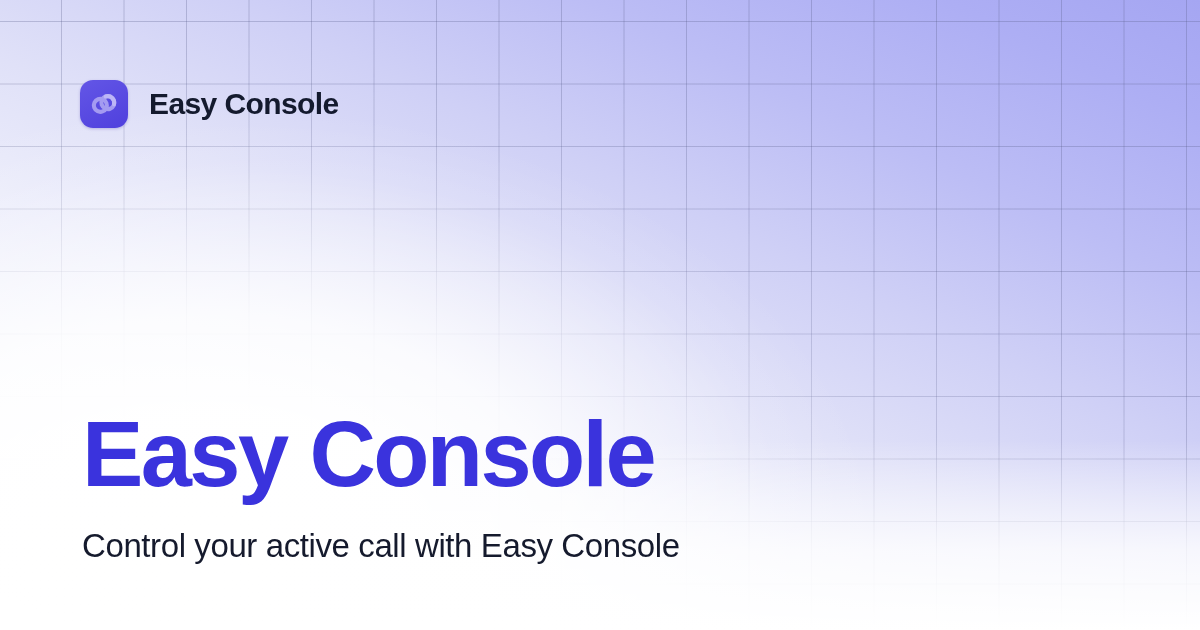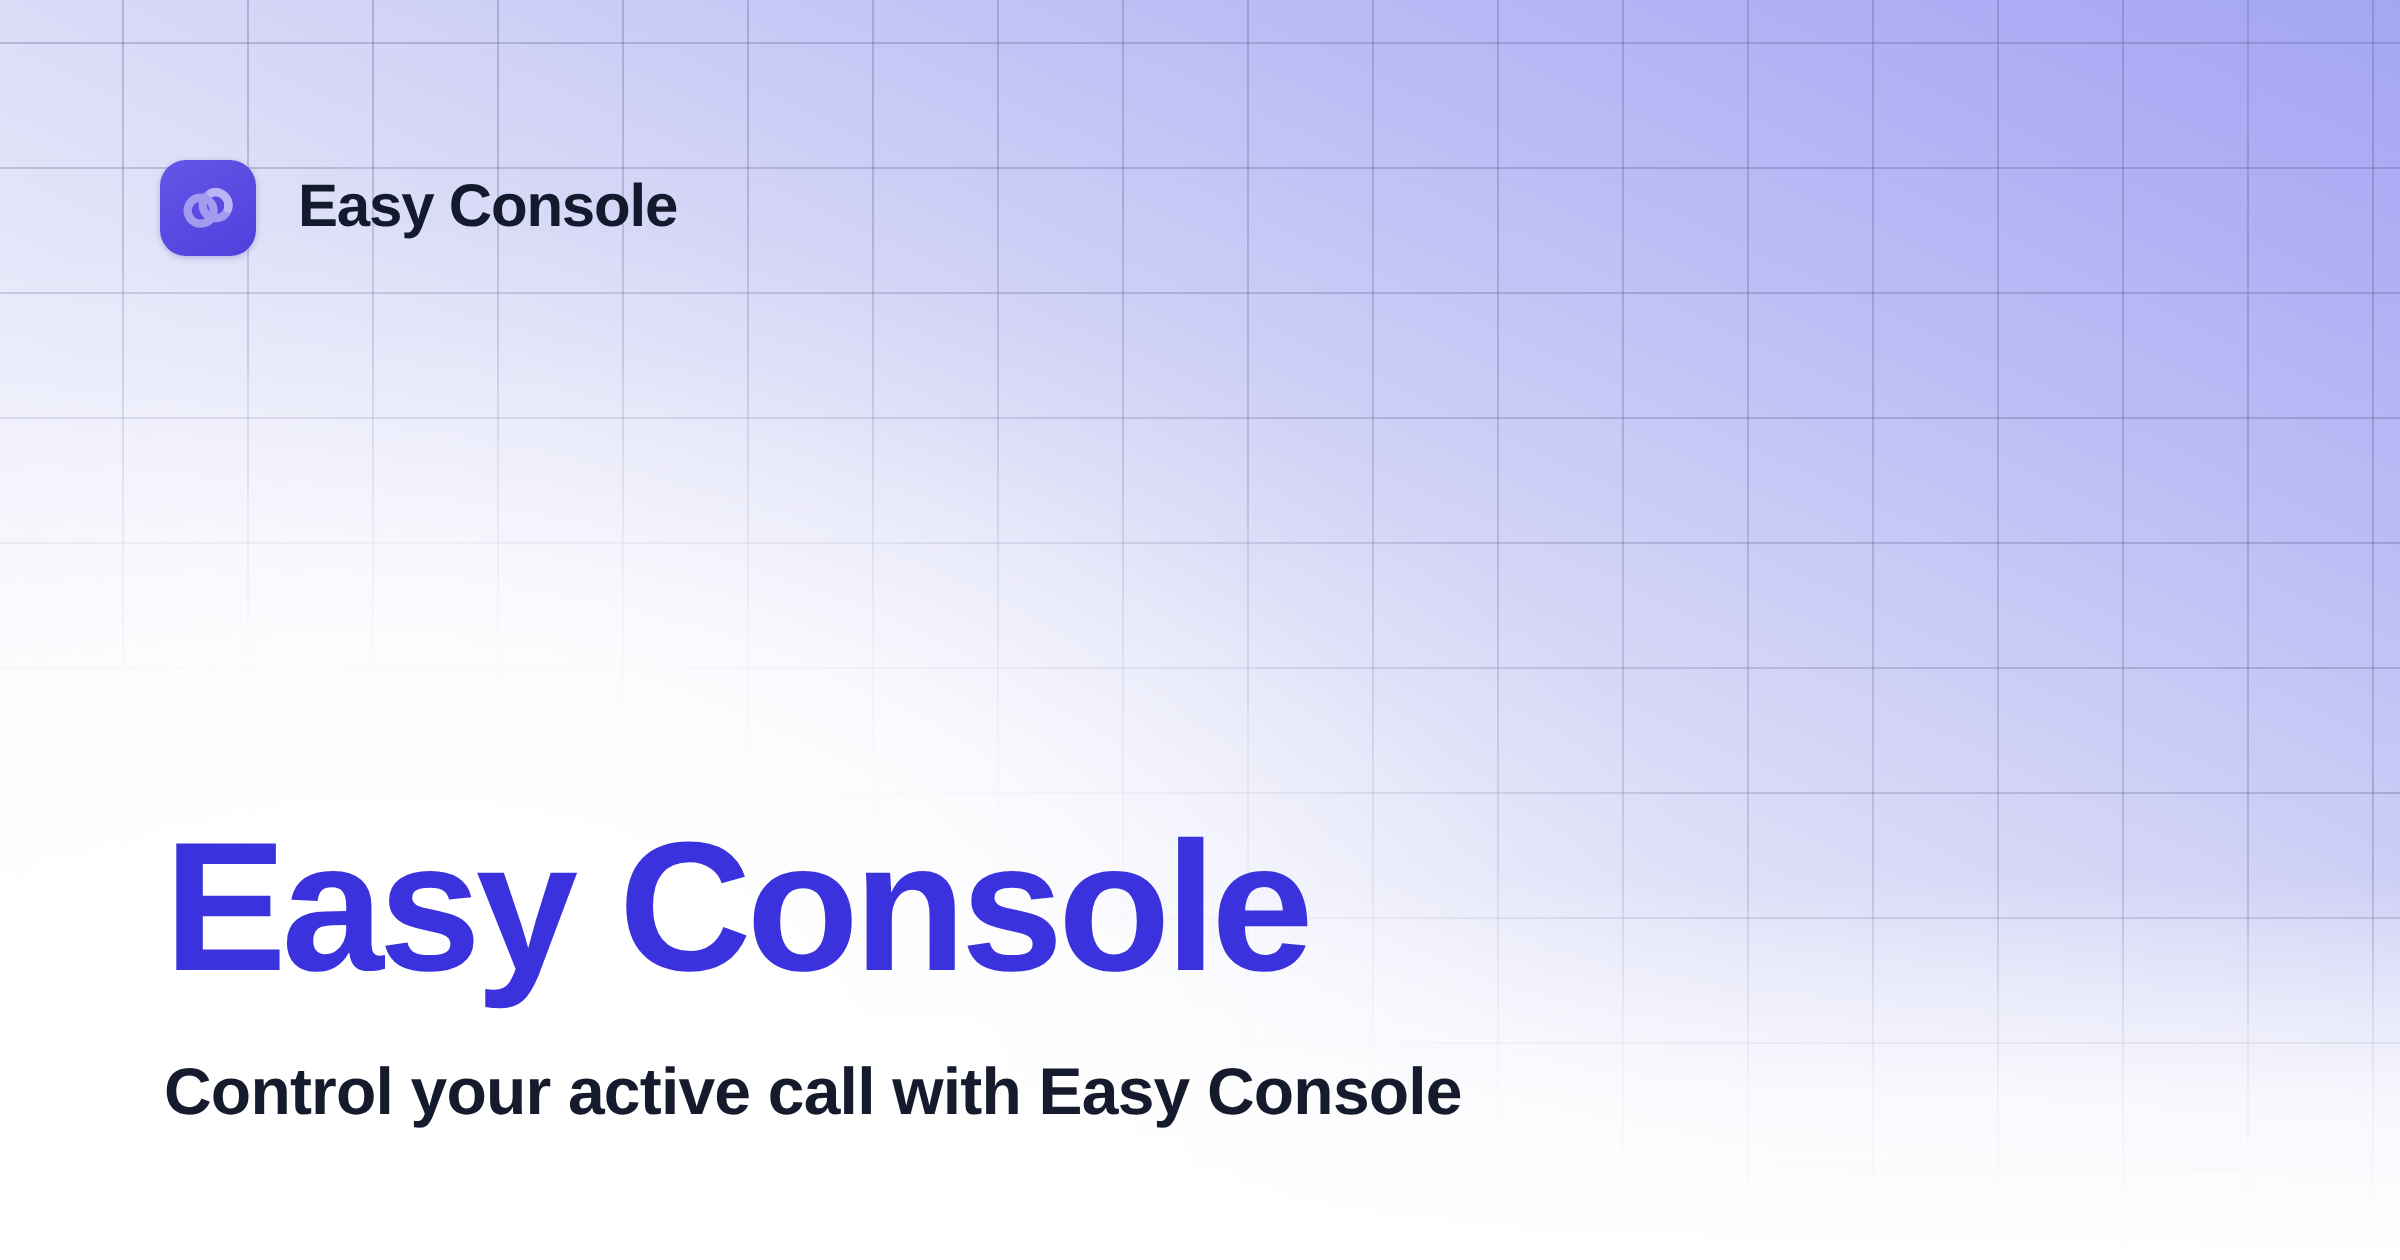--- a/index.html
+++ b/index.html
@@ -113,21 +113,21 @@
     font-weight:700;
     letter-spacing:-2.6px;
     color:#3a33dd;
     white-space:nowrap;
   }
 
   .hero-subtitle{
     margin-top:26px;
     font-size:33px;
     line-height:1.2;
-    font-weight:700;
+    font-weight:400;
     letter-spacing:-0.4px;
     color:#151a2d;
     white-space:nowrap;
   }
 </style>
 </head>
 <body>
 
 <div class="og-card">
 

